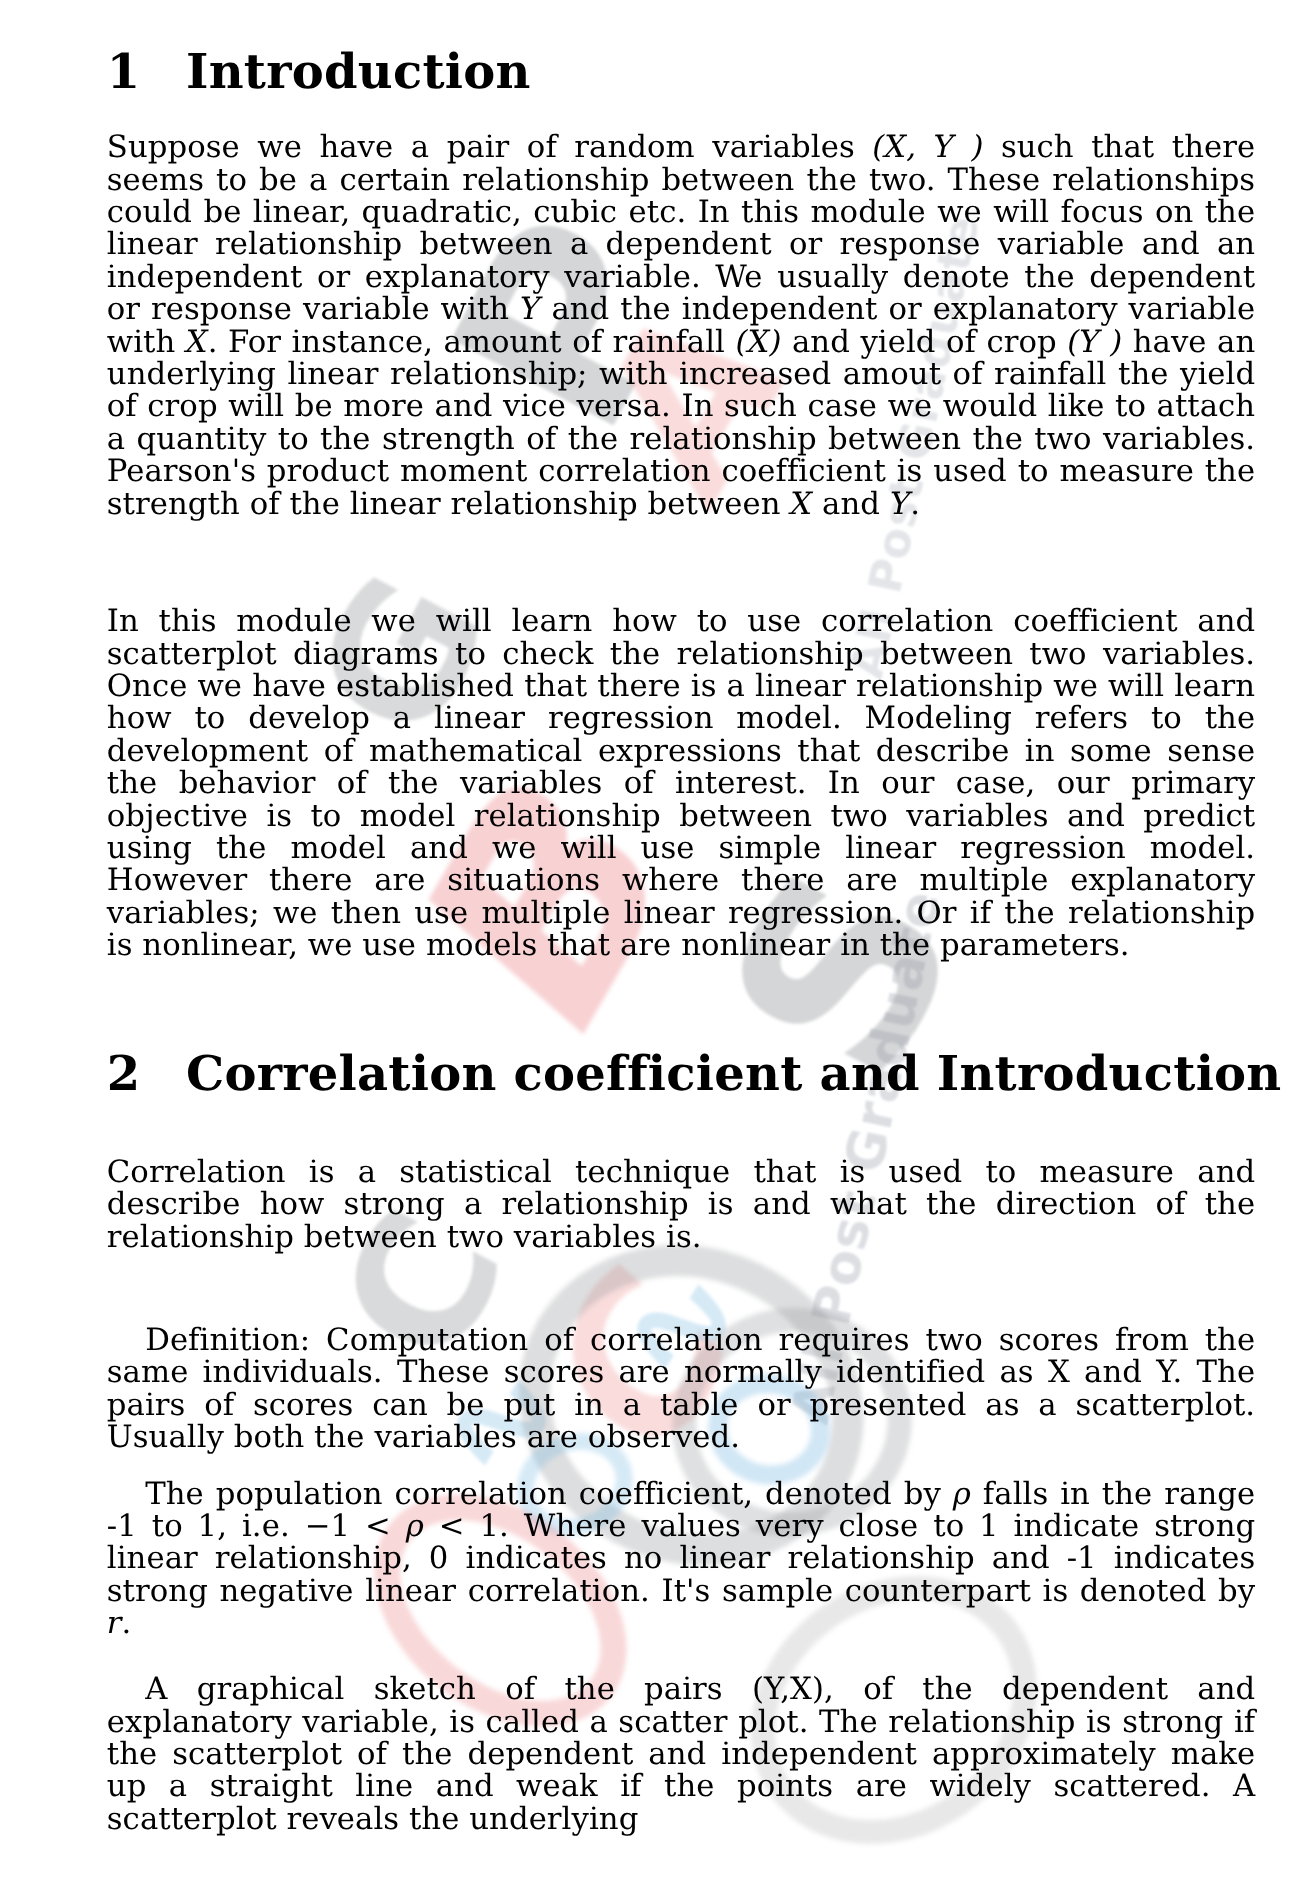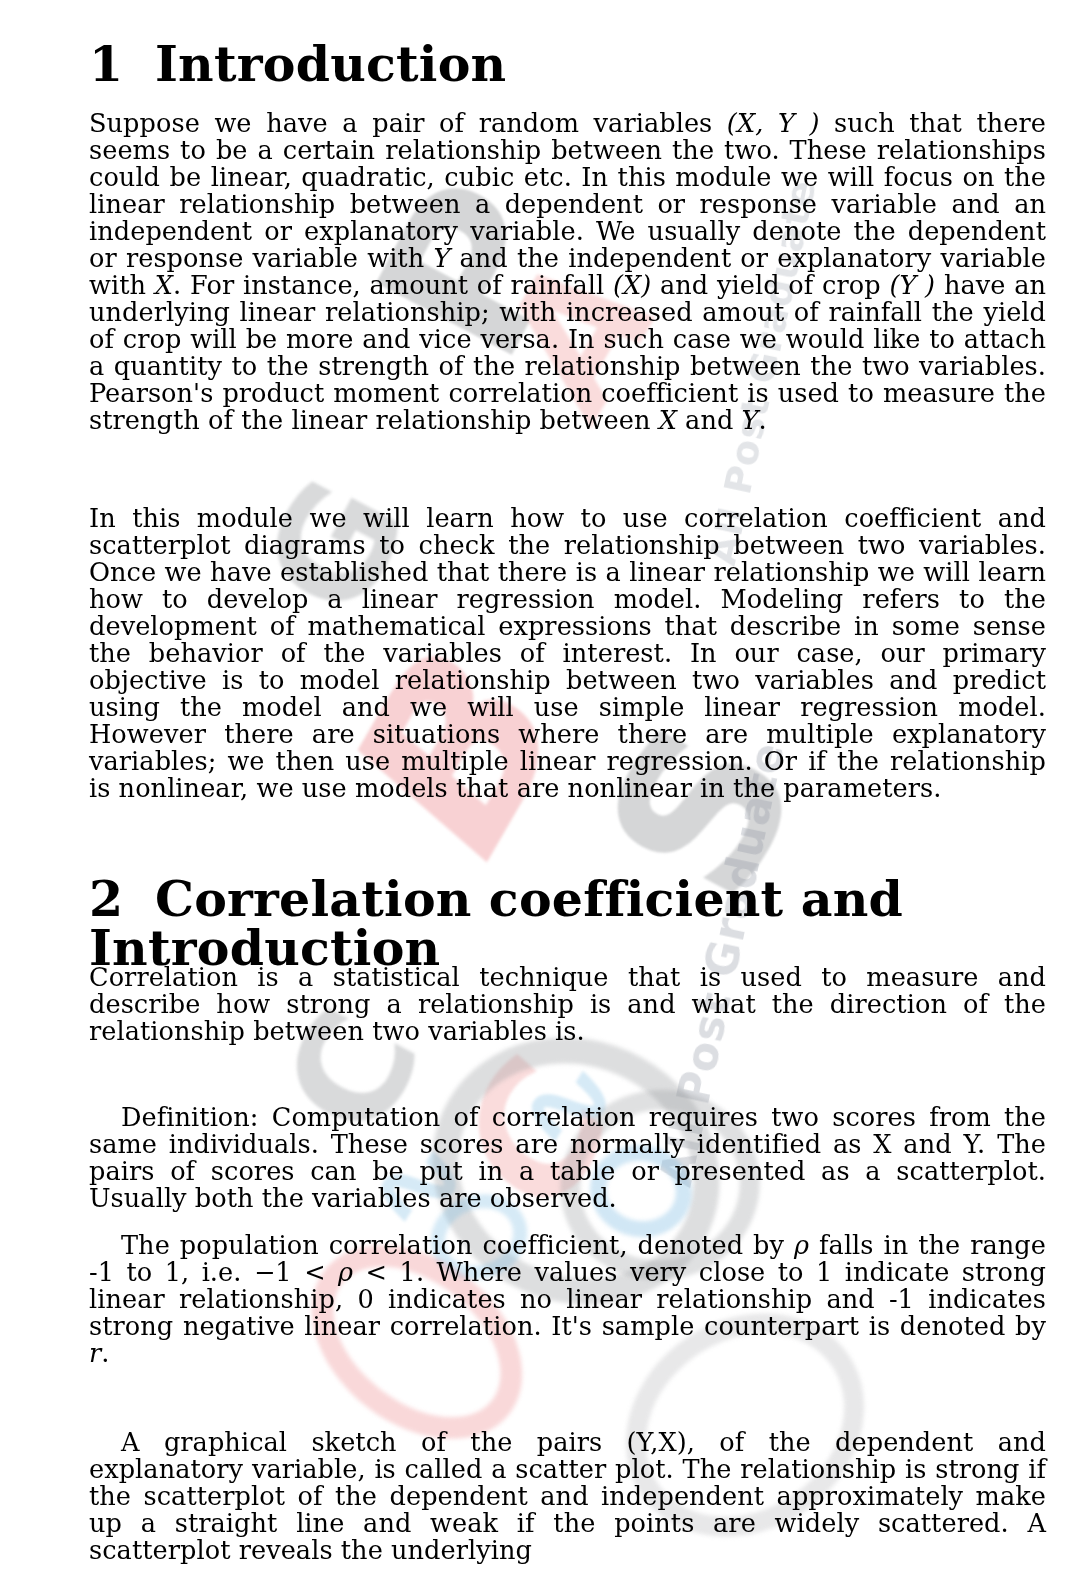--- a/index.html
+++ b/index.html
@@ -90,21 +90,21 @@
   .content {
     position: relative;
     z-index: 2;
     padding: 0;
   }
 
   h1.section {
     position: absolute;
     font-family: "DejaVu Serif", "Liberation Serif", serif;
     font-weight: 700;
-    font-size: 49px;
+    font-size: 40px;
     line-height: 1;
     margin: 0;
     letter-spacing: 0.2px;
   }
   h1.section .num { display: inline-block; min-width: 66px; }
 
   p.para {
     position: absolute;
     margin: 0;
     font-size: 25.6px;
@@ -178,16 +178,16 @@
     <h1 class="section" style="left:89px; top:875px;">
       <span class="num">2</span><span>Correlation coefficient and Introduction</span>
     </h1>
 
     <p class="para" style="top:964px;">Correlation is a statistical technique that is used to measure and describe how strong a relationship is and what the direction of the relationship between two variables is.</p>
 
     <p class="para" style="top:1104px;"><span class="indent"></span><span>Definition: Computation of correlation requires two scores from the same individuals. These scores are normally identified as X and Y. The pairs of scores can be put in a table or presented as a scatterplot. Usually both the variables are observed.</span></p>
 
     <p class="para" style="top:1232px;"><span class="indent"></span><span>The population correlation coefficient, denoted by </span><span class="mi">ρ</span><span> falls in the range -1 to 1, i.e. </span><span class="nb"><span>−1 &lt; </span><span class="mi">ρ</span><span> &lt; 1</span></span><span>. Where values very close to 1 indicate strong linear relationship, 0 indicates no linear relationship and -1 indicates strong negative linear correlation. It's sample counterpart is denoted by </span><span class="mi">r</span><span>.</span></p>
 
-    <p class="para" style="top:1429px;"><span class="indent"></span><span>A graphical sketch of the pairs (Y,X), of the dependent and explanatory variable, is called a scatter plot. The relationship is strong if the scatterplot of the dependent and independent approximately make up a straight line and weak if the points are widely scattered. A scatterplot reveals the underlying</span></p>
+    <p class="para" style="top:1395px;"><span class="indent"></span><span>A graphical sketch of the pairs (Y,X), of the dependent and explanatory variable, is called a scatter plot. The relationship is strong if the scatterplot of the dependent and independent approximately make up a straight line and weak if the points are widely scattered. A scatterplot reveals the underlying</span></p>
 
   </div>
 </div>
 
 </body></html>

